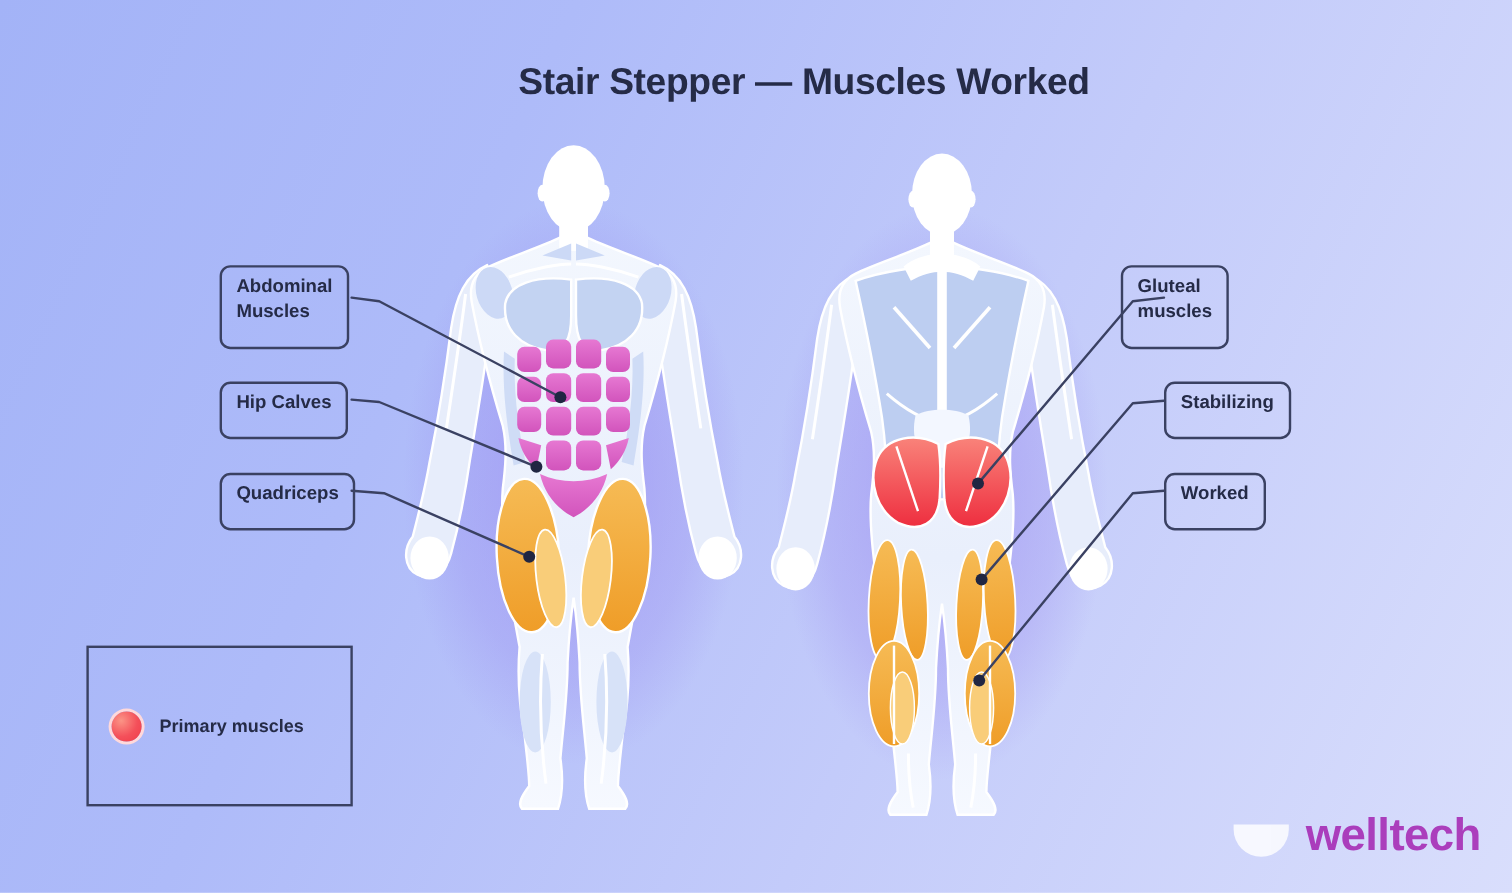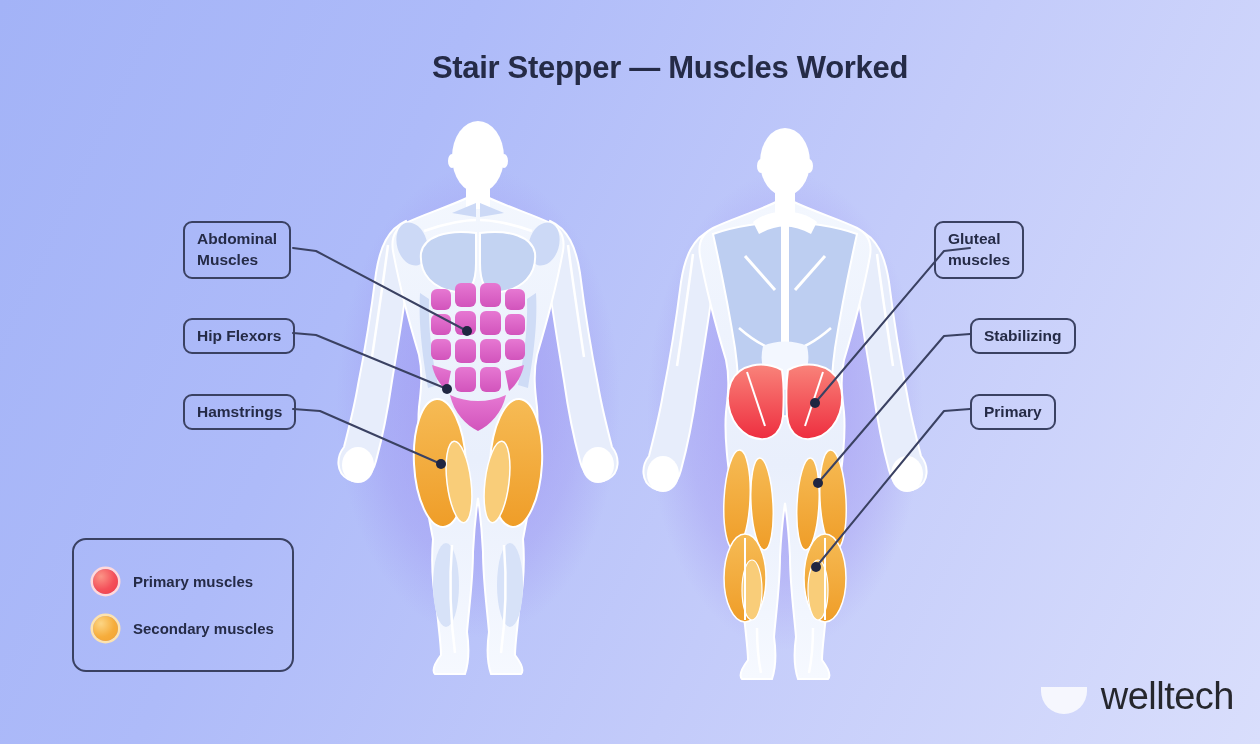--- a/index.html
+++ b/index.html
@@ -19,39 +19,39 @@
     background:radial-gradient(closest-side,rgba(148,128,238,.55) 0%,rgba(148,128,238,.25) 55%,rgba(148,128,238,0) 78%);
   }
   .glow.front{left:296px;top:100px;width:364px;height:604px;}
   .glow.back{left:608px;top:104px;width:354px;height:614px;}
   .figure{z-index:2;}
   
   .lines{left:0;top:0;z-index:5;pointer-events:none;}
   
   .callout{
     z-index:6;border:2px solid #3a4162;border-radius:9px;
-    padding:5px 12px 6px 12px;color:#252b47;font-size:15.5px;font-weight:700;
+    padding:5px 12px 18px 12px;color:#252b47;font-size:15.5px;font-weight:700;
     line-height:1.38;white-space:pre-line;background:transparent;
   }
   
   .legend{
     left:72px;top:538px;width:222px;height:134px;z-index:6;
-    border:2px solid #3a4162;border-radius:14px;box-sizing:border-box;
+    border:2px solid #3a4162;border-radius:0;box-sizing:border-box;
     display:flex;flex-direction:column;justify-content:space-evenly;padding:6px 0 6px 19px;
   }
   .legend-row{display:flex;align-items:center;gap:15px;}
   .dot{width:25px;height:25px;border-radius:50%;flex:0 0 auto;}
   .dot.primary{background:radial-gradient(circle at 32% 30%,#fb9486 0%,#f4505a 55%,#f03a47 100%);box-shadow:0 0 0 2.5px #ffd9db;}
   .dot.secondary{background:radial-gradient(circle at 32% 30%,#fcd584 0%,#f6ad3c 55%,#f3a12e 100%);box-shadow:0 0 0 2.5px #fde3b0;}
   .dot.stabilizing{background:radial-gradient(circle at 32% 30%,#f48fe3 0%,#e263d0 55%,#d94fc5 100%);box-shadow:0 0 0 2.5px #fbd7f2;}
   .legend-label{font-size:15px;font-weight:700;color:#252b47;}
   
   .brand{right:26px;bottom:26px;z-index:6;display:flex;align-items:center;gap:14px;opacity:.82;}
   .brand .bowl{width:46px;height:27px;background:#ffffff;border-radius:5px 5px 999px 999px;margin-top:8px;}
-  .brand .name{color:#000000;font-size:38px;font-weight:400;letter-spacing:-.5px;}
+  .brand .name{color:#a21caf;font-size:38px;font-weight:700;letter-spacing:-.5px;}
 </style>
 </head>
 <body>
 
 <div class="abs title">Stair Stepper — Muscles Worked</div>
 
 <div class="abs glow front"></div>
 <div class="abs glow back"></div>
 
 <svg class="abs figure" style="left:328px;top:113px" width="300" height="570" viewBox="0 0 300 570">
@@ -210,34 +210,30 @@
     <circle cx="447" cy="389" r="5"></circle>
     <circle cx="441" cy="464" r="5"></circle>
     <circle cx="815" cy="403" r="5"></circle>
     <circle cx="818" cy="483" r="5"></circle>
     <circle cx="816" cy="567" r="5"></circle>
   </g>
 </svg>
 
 <div class="abs callout" style="left:183px;top:221px">Abdominal
 Muscles</div>
-<div class="abs callout" style="left:183px;top:318px">Hip Flexors</div>
-<div class="abs callout" style="left:183px;top:394px">Hamstrings</div>
+<div class="abs callout" style="left:183px;top:318px">Hip Calves</div>
+<div class="abs callout" style="left:183px;top:394px">Quadriceps</div>
 <div class="abs callout" style="left:934px;top:221px">Gluteal
 muscles</div>
 <div class="abs callout" style="left:970px;top:318px">Stabilizing</div>
-<div class="abs callout" style="left:970px;top:394px">Primary</div>
+<div class="abs callout" style="left:970px;top:394px">Worked</div>
 
 <div class="abs legend">
   <div class="legend-row">
     <span class="dot primary"></span>
     <span class="legend-label">Primary muscles</span>
   </div>
-  <div class="legend-row">
-    <span class="dot secondary"></span>
-    <span class="legend-label">Secondary muscles</span>
-  </div>
 </div>
 
 <div class="abs brand">
   <span class="bowl"></span>
   <span class="name">welltech</span>
 </div>
 
 </body></html>

